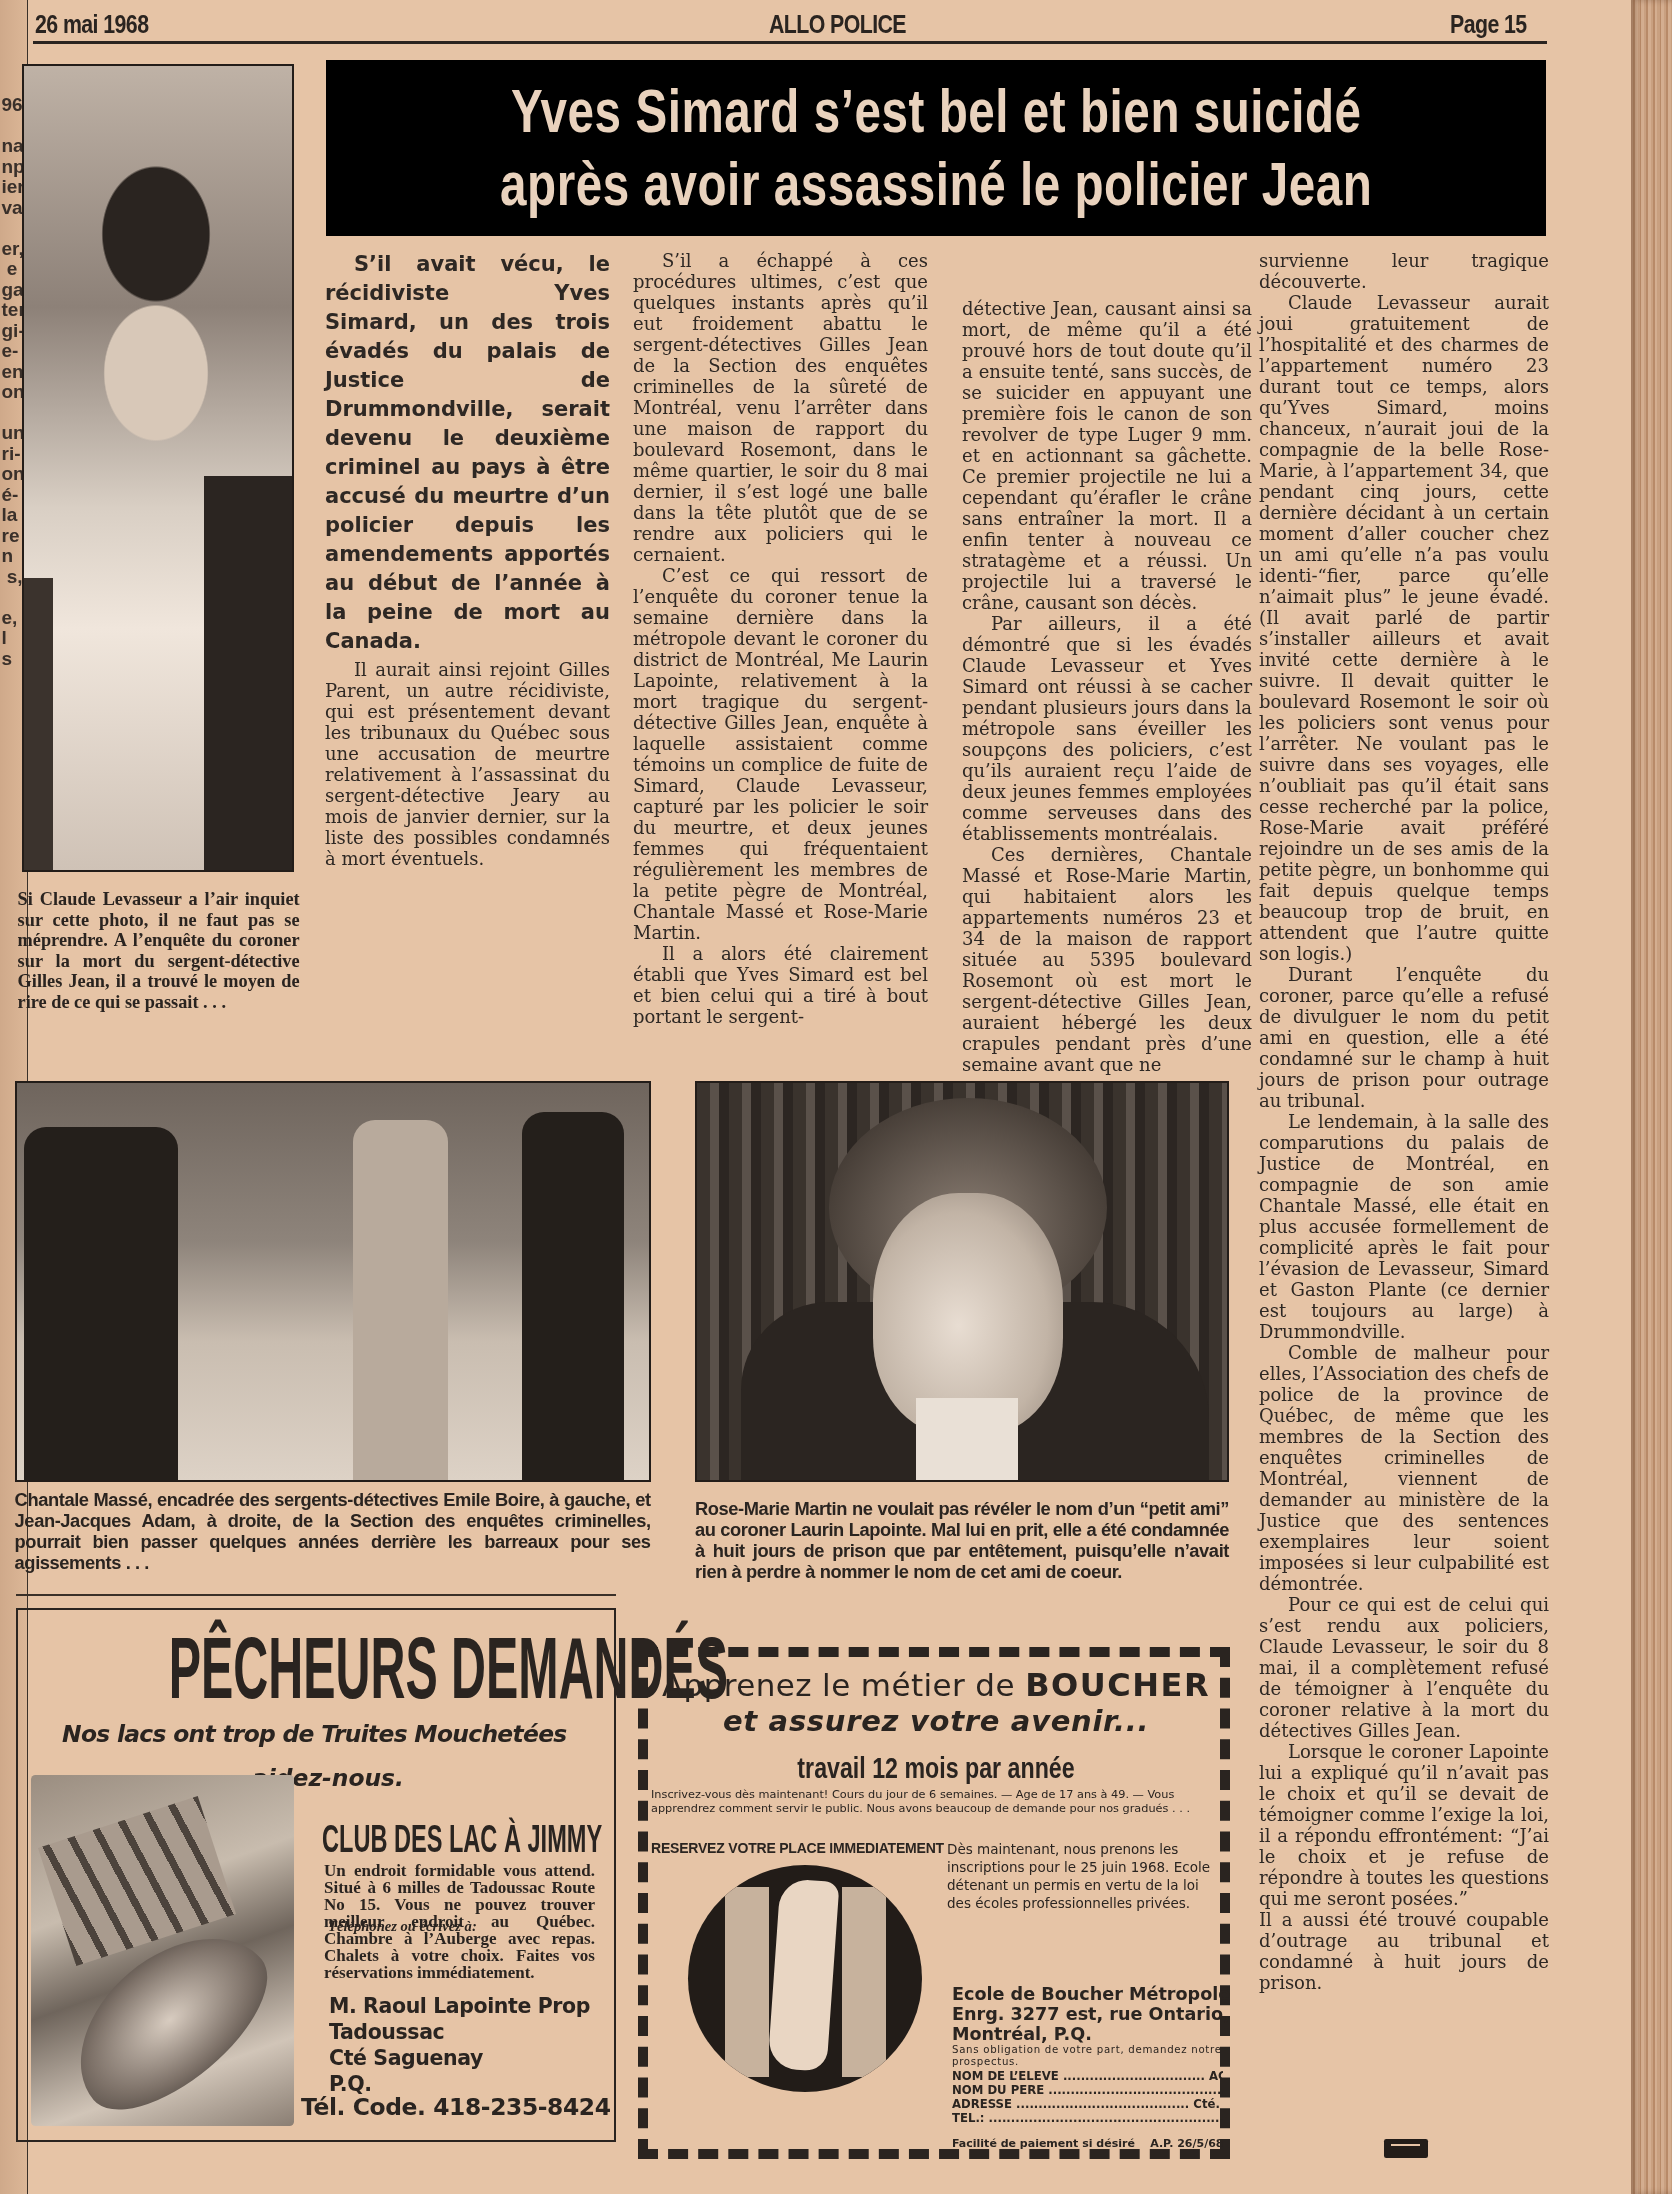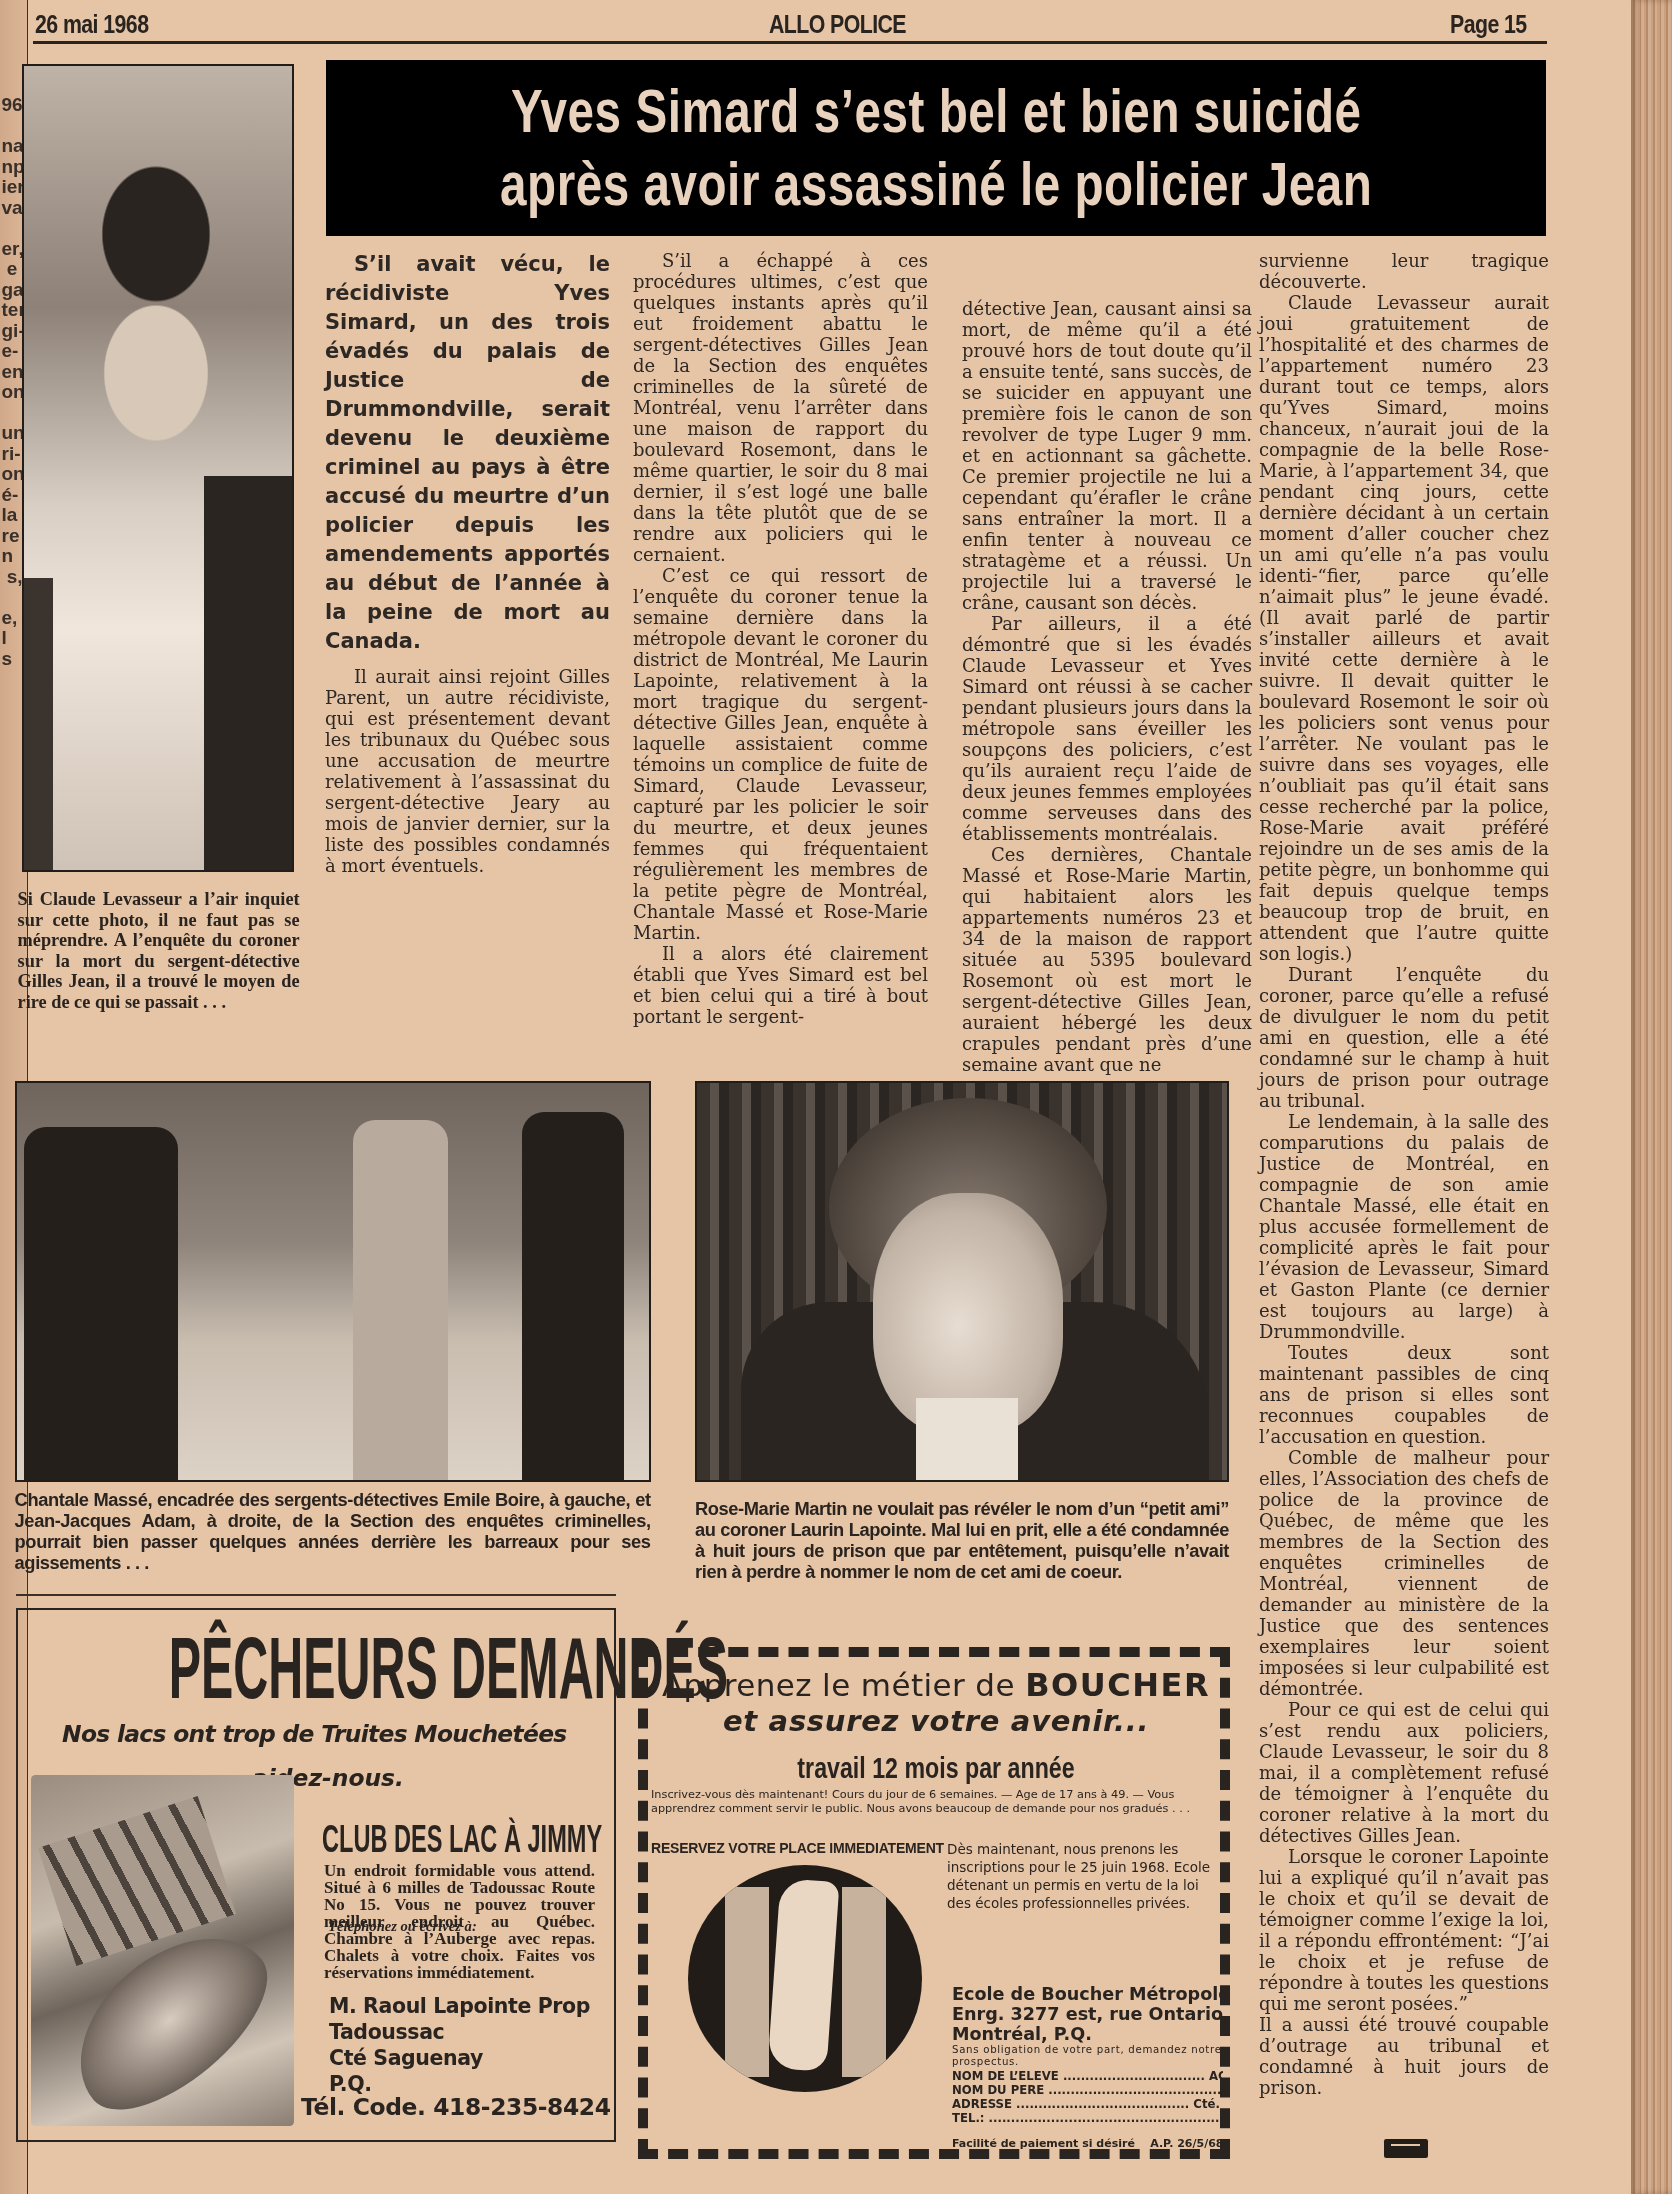--- a/index.html
+++ b/index.html
@@ -93,21 +93,21 @@
   .col {
     position: absolute;
     font-family: "DejaVu Serif", serif; font-size: 18px; line-height: 21px;
     text-align: justify; color: #2e2824;
   }
   .col p { text-indent: 29px; }
   .col p.noind { text-indent: 0; }
   .lede {
     font-family: "DejaVu Sans", sans-serif; font-weight: bold;
     font-size: 21px; line-height: 29px; text-indent: 26px;
-    text-align: justify; margin-bottom: 10px;
+    text-align: justify; margin-bottom: 3px;
   }
   .rule { position: absolute; background: #3a3028; }
 
   
   .ad-fish { position: absolute; left: 16px; top: 1608px; width: 600px; height: 534px; border: 2.9px solid #2a2420; }
   .fish-title {
     position: absolute; left: 29px; top: 7.3px; width: 541px; text-align: center;
     font-family: "Liberation Sans", sans-serif; font-weight: bold; font-size: 88px; line-height: 102px;
     transform: scaleX(.55); transform-origin: center top; white-space: nowrap;
   }
@@ -212,21 +212,20 @@
   <p class="noind">détective Jean, causant ainsi sa mort, de même qu’il a été prouvé hors de tout doute qu’il a ensuite tenté, sans succès, de se suicider en appuyant une première fois le canon de son revolver de type Luger 9 mm. et en actionnant sa gâchette. Ce premier projectile ne lui a cependant qu’érafler le crâne sans entraîner la mort. Il a enfin tenter à nouveau ce stratagème et a réussi. Un projectile lui a traversé le crâne, causant son décès.</p>
   <p>Par ailleurs, il a été démontré que si les évadés Claude Levasseur et Yves Simard ont réussi à se cacher pendant plusieurs jours dans la métropole sans éveiller les soupçons des policiers, c’est qu’ils auraient reçu l’aide de deux jeunes femmes employées comme serveuses dans des établissements montréalais.</p>
   <p>Ces dernières, Chantale Massé et Rose-Marie Martin, qui habitaient alors les appartements numéros 23 et 34 de la maison de rapport située au 5395 boulevard Rosemont où est mort le sergent-détective Gilles Jean, auraient hébergé les deux crapules pendant près d’une semaine avant que ne</p>
 </div>
 
 <div class="col" style="left:1259px; top:250px; width:290px;">
   <p class="noind">survienne leur tragique découverte.</p>
   <p>Claude Levasseur aurait joui gratuitement de l’hospitalité et des charmes de l’appartement numéro 23 durant tout ce temps, alors qu’Yves Simard, moins chanceux, n’aurait joui de la compagnie de la belle Rose-Marie, à l’appartement 34, que pendant cinq jours, cette dernière décidant à un certain moment d’aller coucher chez un ami qu’elle n’a pas voulu identi-“fier, parce qu’elle n’aimait plus” le jeune évadé. (Il avait parlé de partir s’installer ailleurs et avait invité cette dernière à le suivre. Il devait quitter le boulevard Rosemont le soir où les policiers sont venus pour l’arrêter. Ne voulant pas le suivre dans ses voyages, elle n’oubliait pas qu’il était sans cesse recherché par la police, Rose-Marie avait préféré rejoindre un de ses amis de la petite pègre, un bonhomme qui fait depuis quelque temps beaucoup trop de bruit, en attendent que l’autre quitte son logis.)</p>
   <p>Durant l’enquête du coroner, parce qu’elle a refusé de divulguer le nom du petit ami en question, elle a été condamné sur le champ à huit jours de prison pour outrage au tribunal.</p>
   <p>Le lendemain, à la salle des comparutions du palais de Justice de Montréal, en compagnie de son amie Chantale Massé, elle était en plus accusée formellement de complicité après le fait pour l’évasion de Levasseur, Simard et Gaston Plante (ce dernier est toujours au large) à Drummondville.</p>
-  <p>Toutes deux sont maintenant passibles de cinq ans de prison si elles sont reconnues coupables de l’accusation en question.</p>
   <p>Comble de malheur pour elles, l’Association des chefs de police de la province de Québec, de même que les membres de la Section des enquêtes criminelles de Montréal, viennent de demander au ministère de la Justice que des sentences exemplaires leur soient imposées si leur culpabilité est démontrée.</p>
   <p>Pour ce qui est de celui qui s’est rendu aux policiers, Claude Levasseur, le soir du 8 mai, il a complètement refusé de témoigner à l’enquête du coroner relative à la mort du détectives Gilles Jean.</p>
   <p>Lorsque le coroner Lapointe lui a expliqué qu’il n’avait pas le choix et qu’il se devait de témoigner comme l’exige la loi, il a répondu effrontément: “J’ai le choix et je refuse de répondre à toutes les questions qui me seront posées.”</p>
   <p class="noind">Il a aussi été trouvé coupable d’outrage au tribunal et condamné à huit jours de prison.</p>
 </div>
 
 <div class="photo photo-masse">
   <div class="fig" style="left:7.3px; top:44px; width:154px; height:357px;"></div>
   <div class="fig light" style="left:336px; top:37px; width:95px; height:364px;"></div>
   <div class="fig" style="left:505px; top:29px; width:102px; height:372px;"></div>

